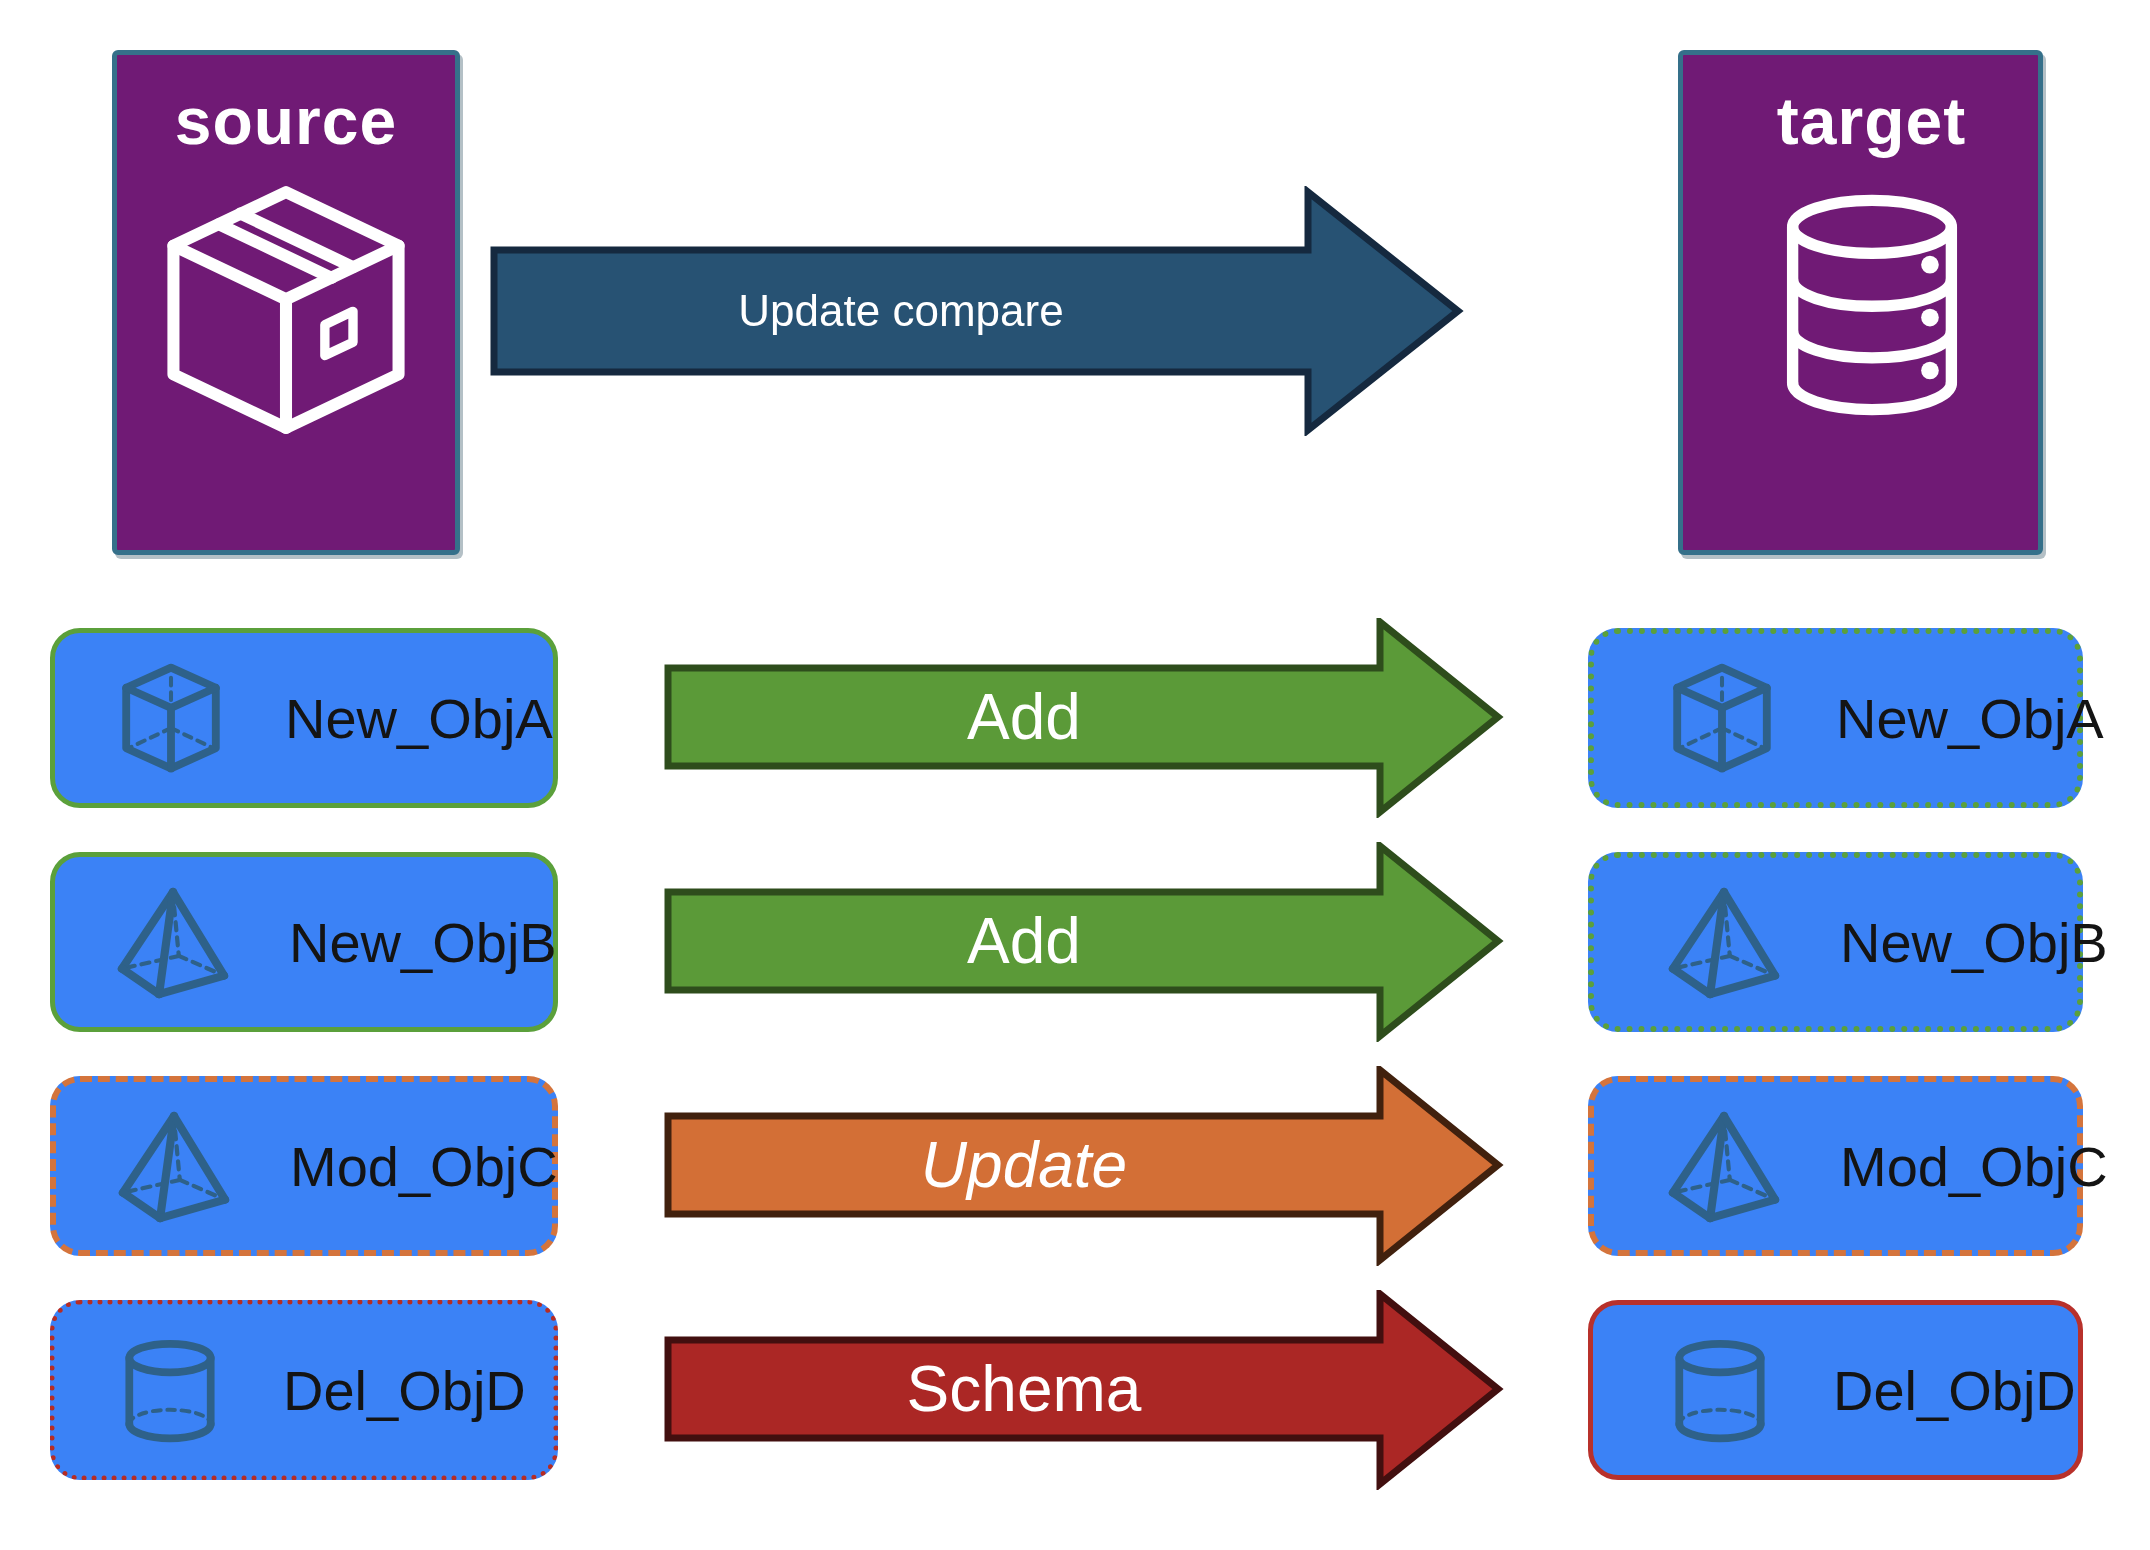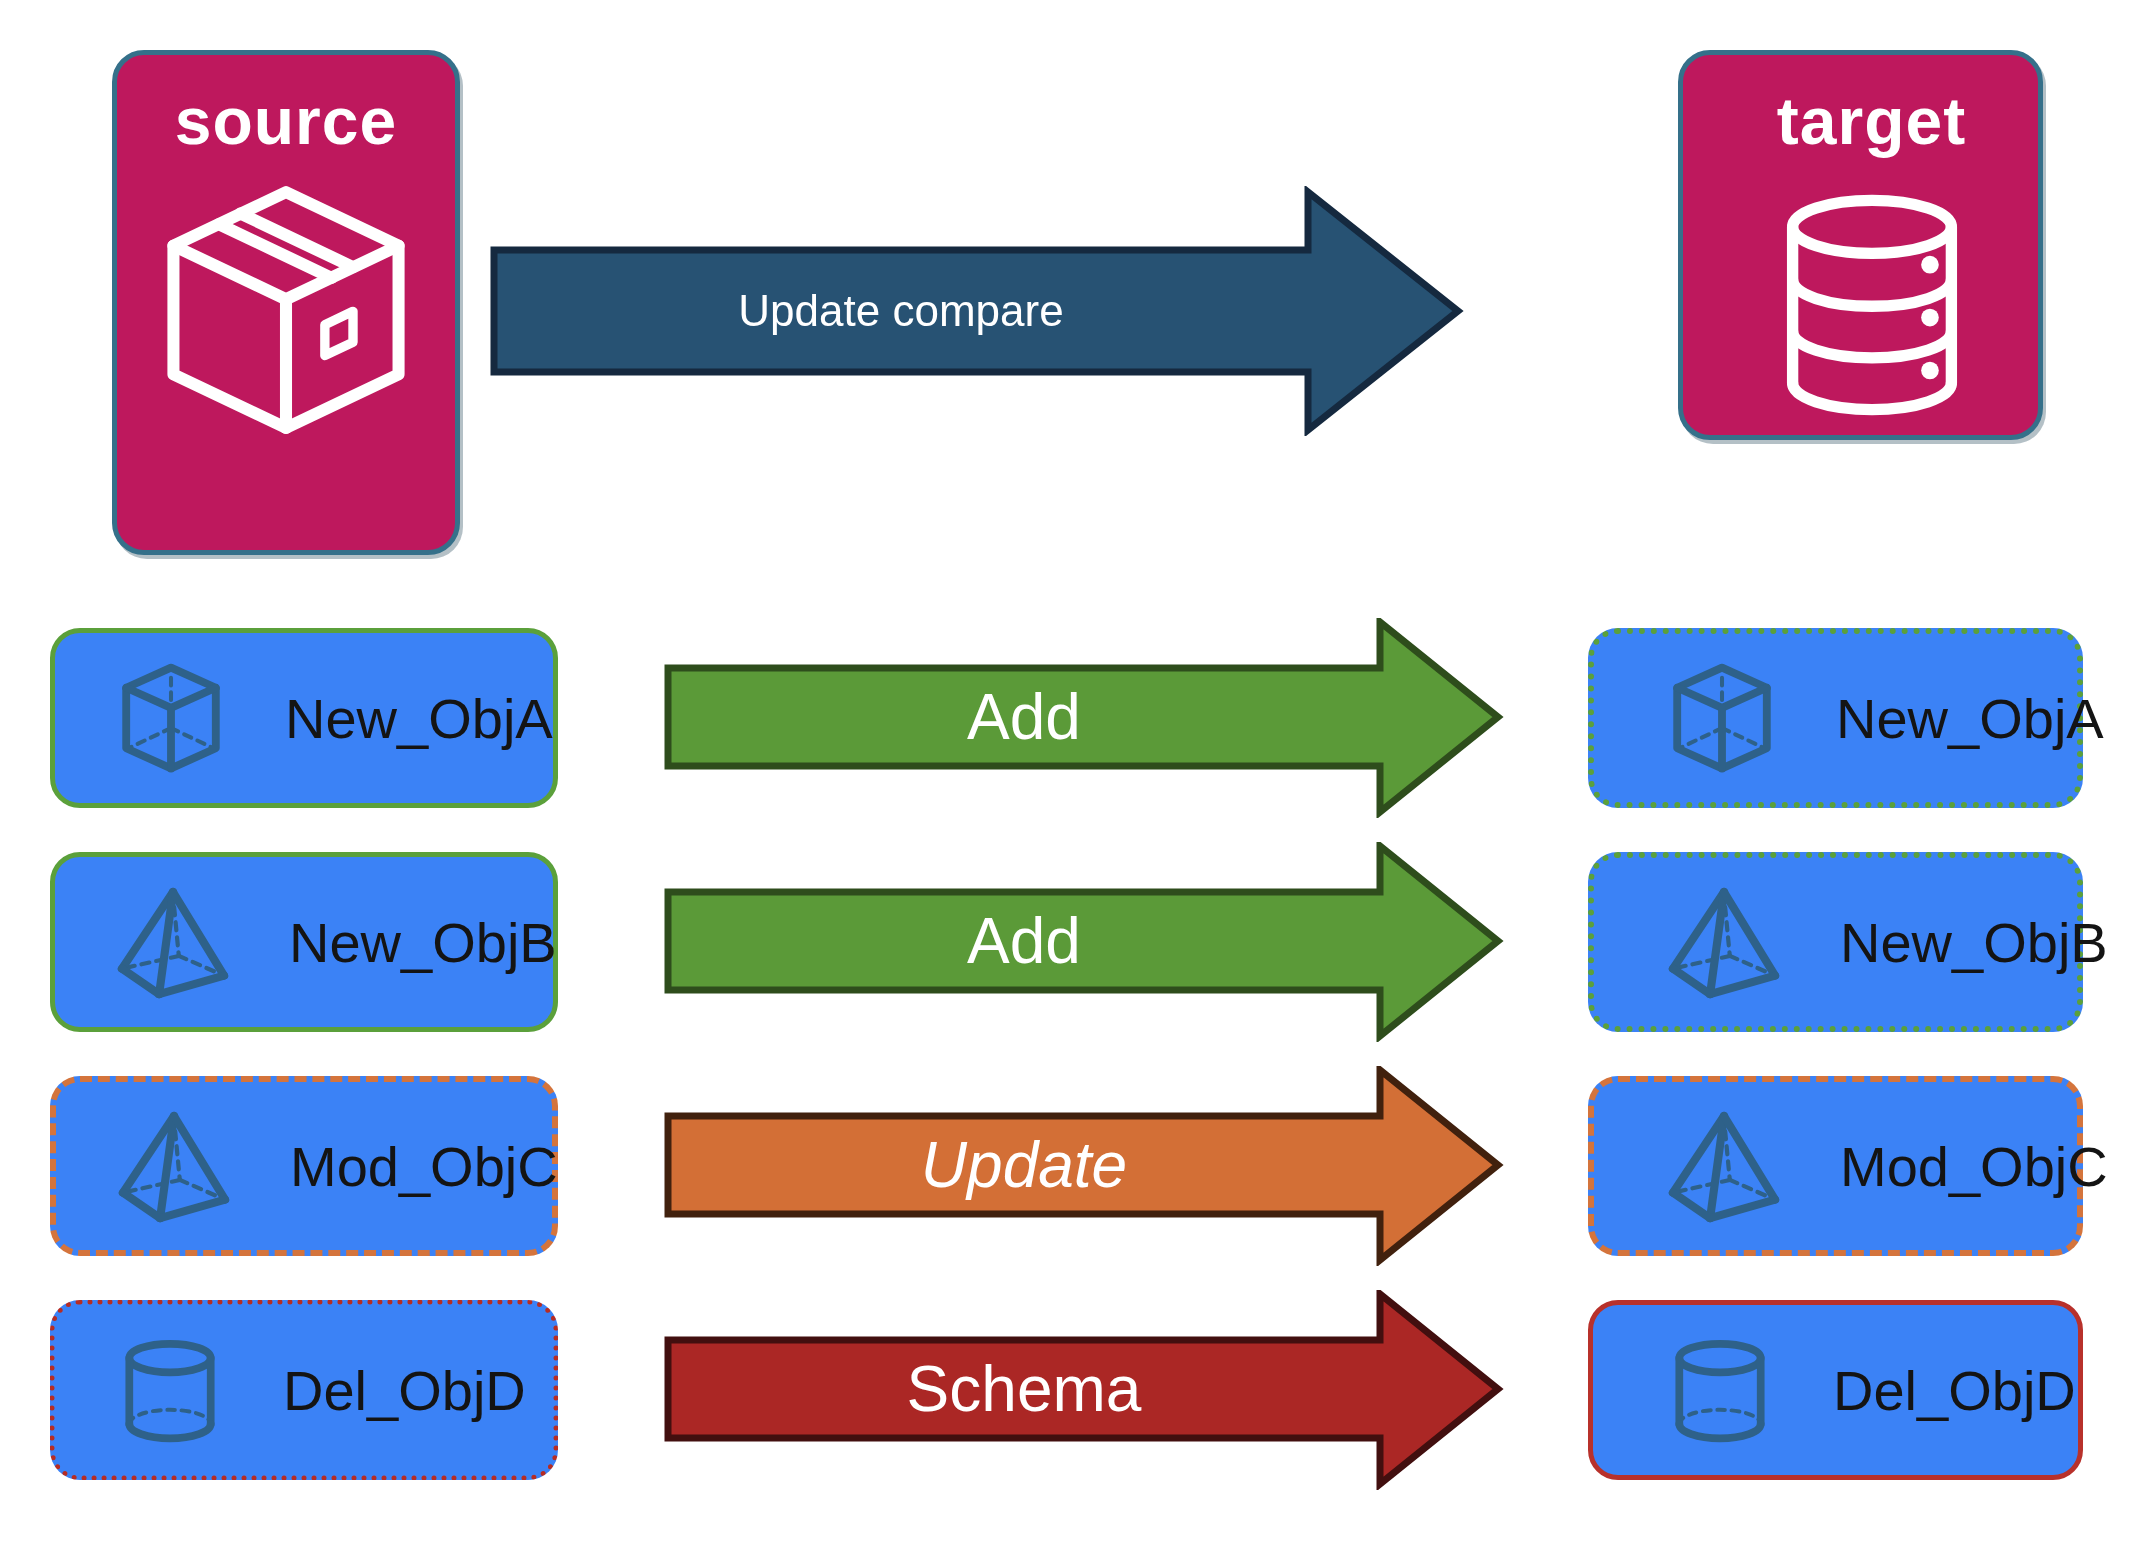--- a/index.html
+++ b/index.html
@@ -2,21 +2,21 @@
 <html><head>
 <meta charset="utf-8">
 <style>
   html,body{margin:0;padding:0;background:#ffffff;}
   #canvas{
     position:relative;width:2150px;height:1550px;background:#ffffff;overflow:hidden;
     font-family:"Liberation Sans", sans-serif;
   }
   
   .card{
-    position:absolute;background:#be185d;border:5px solid #35708a;border-radius:32px;
+    position:absolute;background:#701a75;border:5px solid #35708a;border-radius:6px;
     box-sizing:border-box;display:flex;flex-direction:column;align-items:center;
     box-shadow:3px 4px 0 rgba(40,75,92,.35);
   }
   .card-title{
     color:#ffffff;font-weight:bold;font-size:66px;letter-spacing:1px;margin-top:30px;
     line-height:1.1;
   }
   .card-icon{margin-top:18px;}
   
   .arrow-wrap{position:absolute;}
@@ -58,21 +58,21 @@
         <polygon points="100,12 184,52 184,148 100,188 16,148 16,52"></polygon>
         <polyline points="16,52 100,92 184,52"></polyline>
         <line x1="100" y1="92" x2="100" y2="188"></line>
         <line x1="50" y1="36" x2="134" y2="76"></line>
         <line x1="66" y1="28" x2="150" y2="68"></line>
         <polygon points="129,111 150,101 150,124 129,134" stroke-width="7"></polygon>
       </g>
     </svg>
   </div>
 
-  <div class="card" style="left:1678px;top:50px;width:365px;height:390px;padding-left:22px;">
+  <div class="card" style="left:1678px;top:50px;width:365px;height:505px;padding-left:22px;">
     <div class="card-title">target</div>
     <svg class="card-icon" width="252" height="258" viewBox="0 0 200 200">
       <g class="white-icon">
         <ellipse cx="100" cy="38" rx="63" ry="21"></ellipse>
         <line x1="37" y1="38" x2="37" y2="162"></line>
         <line x1="163" y1="38" x2="163" y2="162"></line>
         <path d="M37,80 A63,21 0 0 0 163,80"></path>
         <path d="M37,121 A63,21 0 0 0 163,121"></path>
         <path d="M37,162 A63,21 0 0 0 163,162"></path>
       </g>

